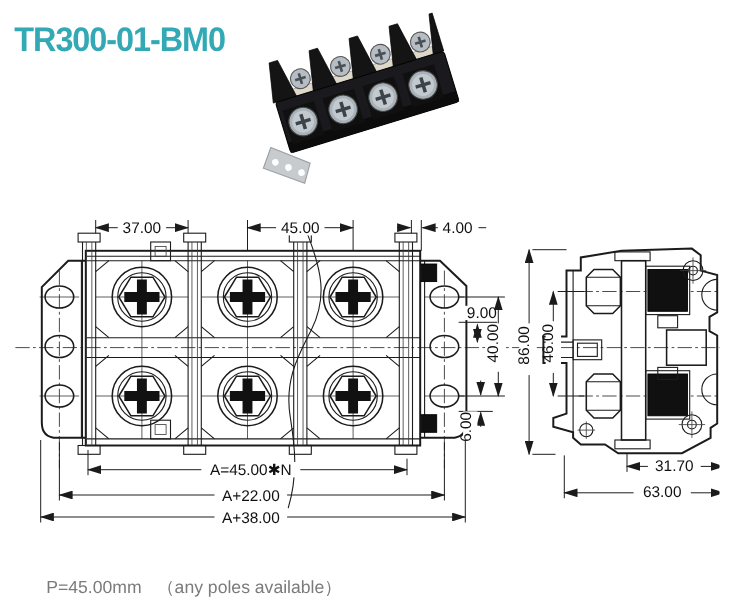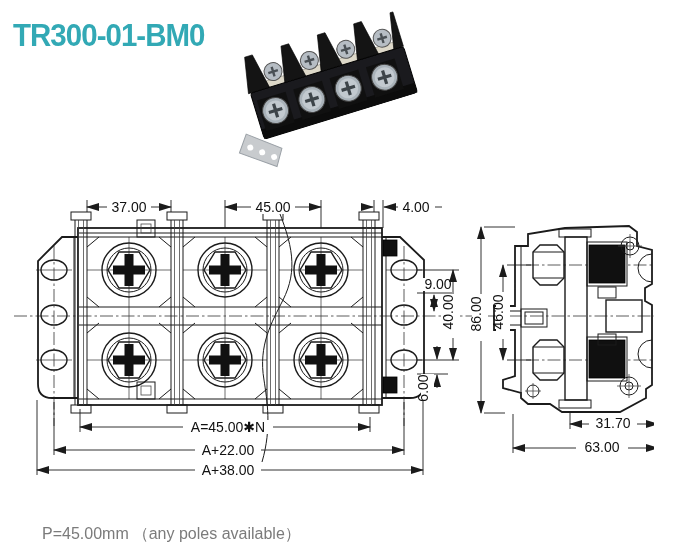--- a/index.html
+++ b/index.html
@@ -1,21 +1,21 @@
 <!DOCTYPE html>
 <html><head>
 <meta charset="utf-8">
 <style>
   html,body{margin:0;padding:0;background:#fff;}
   .page{position:relative;width:654px;height:551px;background:#ffffff;overflow:hidden;
         font-family:"Liberation Sans","DejaVu Sans",sans-serif;}
   .title{position:absolute;left:13px;top:18px;font-size:31px;font-weight:bold;
          letter-spacing:-1px;color:#32a9b5;transform:scaleX(.95);transform-origin:left;}
   .caption{position:absolute;left:42px;top:524px;font-size:16px;color:#7b7b7b;}
-  .caption .note{margin-left:4px;}
+  .caption .note{margin-left:14px;}
   svg{position:absolute;left:0;top:0;}
   .s{stroke:#1b1b1b;stroke-width:1;fill:none;}
   .s2{stroke:#1b1b1b;stroke-width:1.8;fill:none;}
   .s14{stroke:#1b1b1b;stroke-width:1.4;fill:none;}
   .thin{stroke:#3d3d3d;stroke-width:.75;fill:none;}
   .cl{stroke:#333;stroke-width:.8;fill:none;stroke-dasharray:13 3 2.5 3;}
   .dl{stroke:#1b1b1b;stroke-width:.9;fill:none;}
   .blk{fill:#101010;stroke:#000;stroke-width:.8;}
   .wbg{fill:#ffffff;}
   .dim{font-size:14px;fill:#111;text-anchor:middle;}

